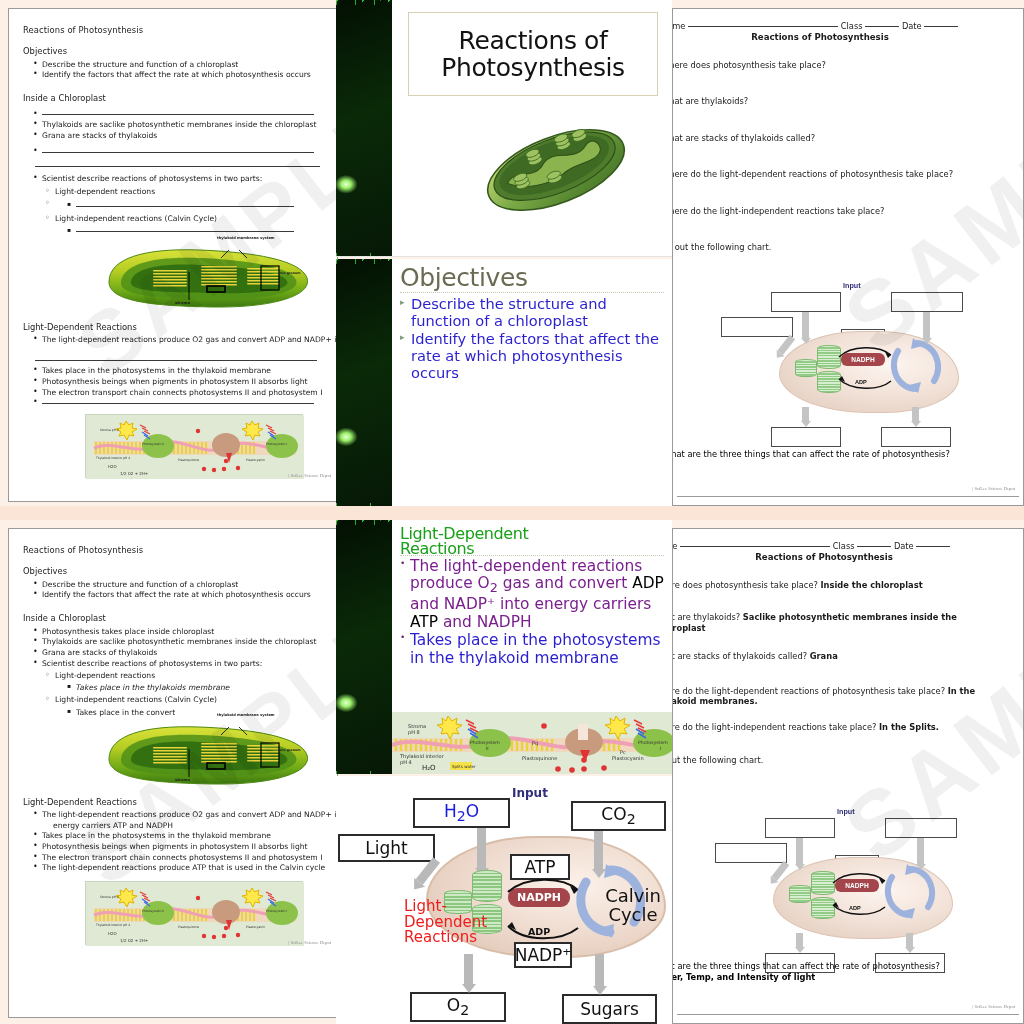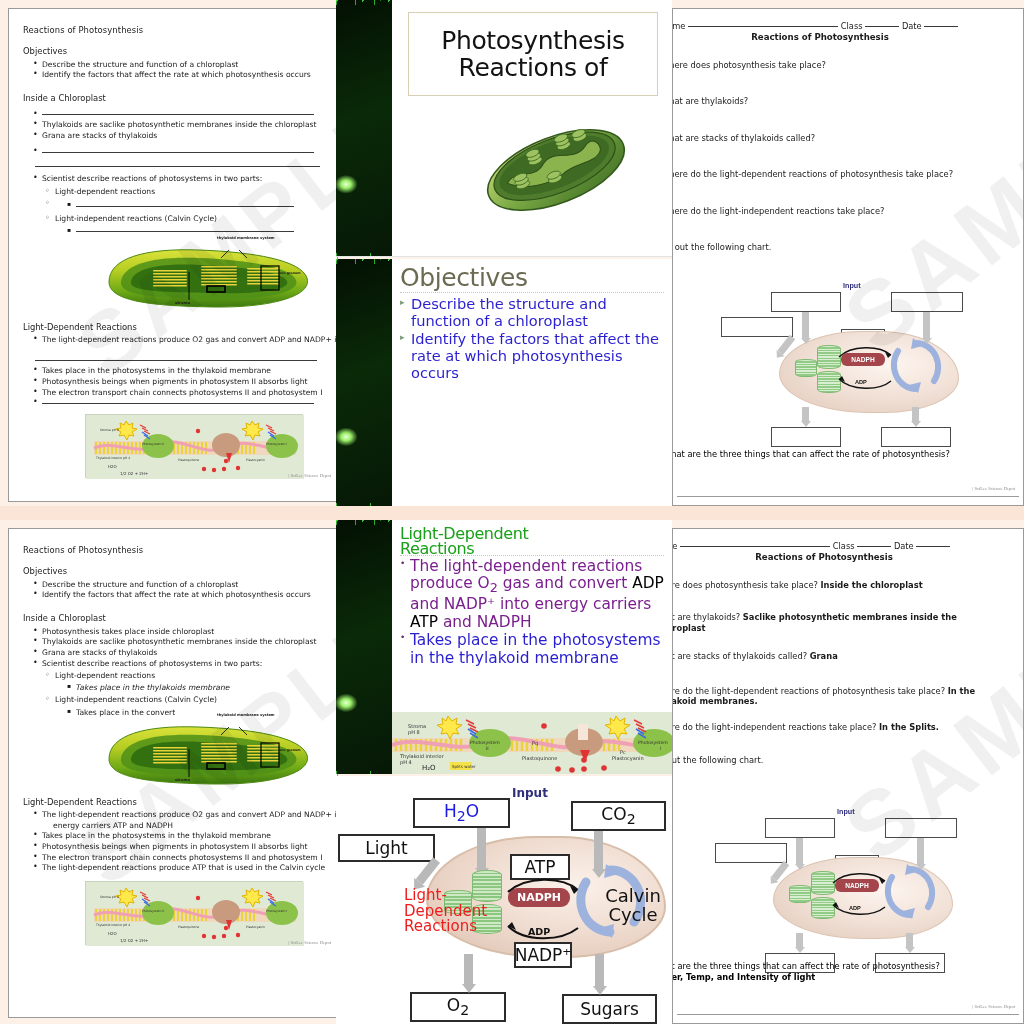--- a/index.html
+++ b/index.html
@@ -143,21 +143,21 @@
     position:absolute; width:100%; height:100%;
     background: repeating-linear-gradient(#cfe8c6 0 1.6px, #8cc77f 1.6px 3.4px);
     border-radius: 46%/16%; border:1px solid #7fba72;
   }
   .input-label {
     position:absolute; font-family:"DejaVu Sans", sans-serif;
     font-size: 12px; font-weight:bold; color:#2f2f7a;
   }
   .ldr-label {
     position:absolute; color:#f01c1c; font-family:"DejaVu Sans", sans-serif;
-    font-size: 15px; line-height:1.04;
+    font-size: 15px; line-height:1.04;margin-top:11px;
   }
   .calvin-label {
     position:absolute; color:#111; font-family:"DejaVu Sans", sans-serif;
     font-size: 18px; line-height:1.06; text-align:center;
   }
   .nadph-pill {
     position:absolute; background:#a3454a; color:#fff; border-radius:9px;
     display:flex;align-items:center;justify-content:center;
     font-family:"DejaVu Sans", sans-serif; font-size:11px; font-weight:bold;
   }
@@ -574,22 +574,22 @@
       <div class="nt-foot">| SciLee Science Depot</div>
     </div>
     <div class="wm" style="left:40px;top:170px;font-size:84px;">SAMPLE</div>
   </div>
 
   <div class="slide" style="left:336px;top:0px;width:336px;height:257px;border-bottom:1px solid #e3e3e3;">
     <div class="slide-strip"></div>
     <div class="slide-body">
       <div class="title-box">
         <div class="title-text">
+          <div>Reactions of</div>
           <div>Photosynthesis</div>
-          <div>Reactions of</div>
         </div>
       </div>
       <div style="position:absolute;left:84px;top:110px;width:160px;height:110px;">
         <svg viewBox="0 0 160 110" width="160" height="110">
           <defs>
             <linearGradient id="g3d" x1="0" y1="0" x2="1" y2="1">
               <stop offset="0%" stop-color="#cfe07c"></stop>
                 <stop offset="45%" stop-color="#79a844"></stop>
               <stop offset="100%" stop-color="#3c6b22"></stop>
             </linearGradient>

